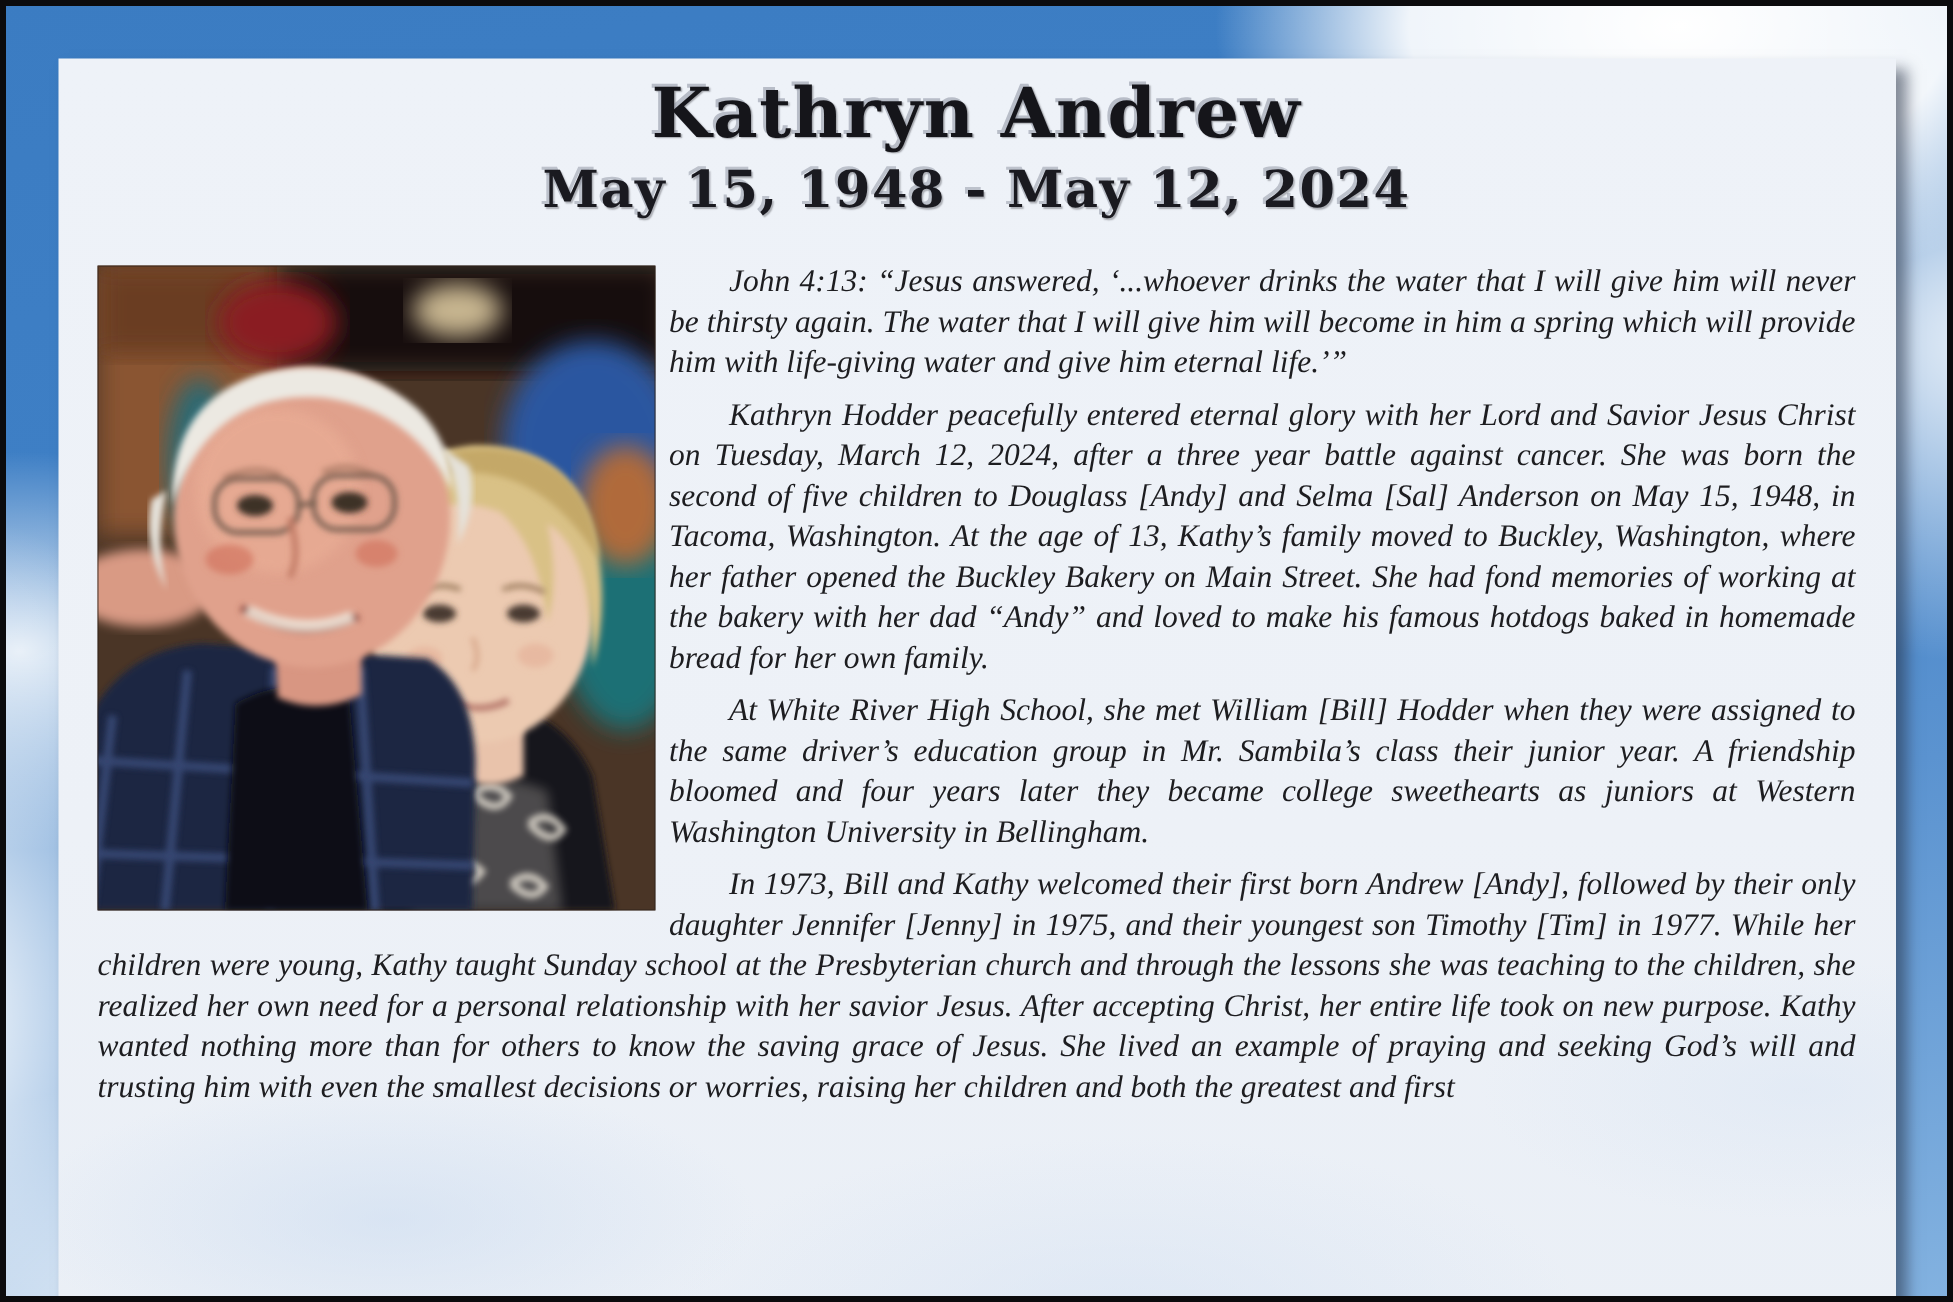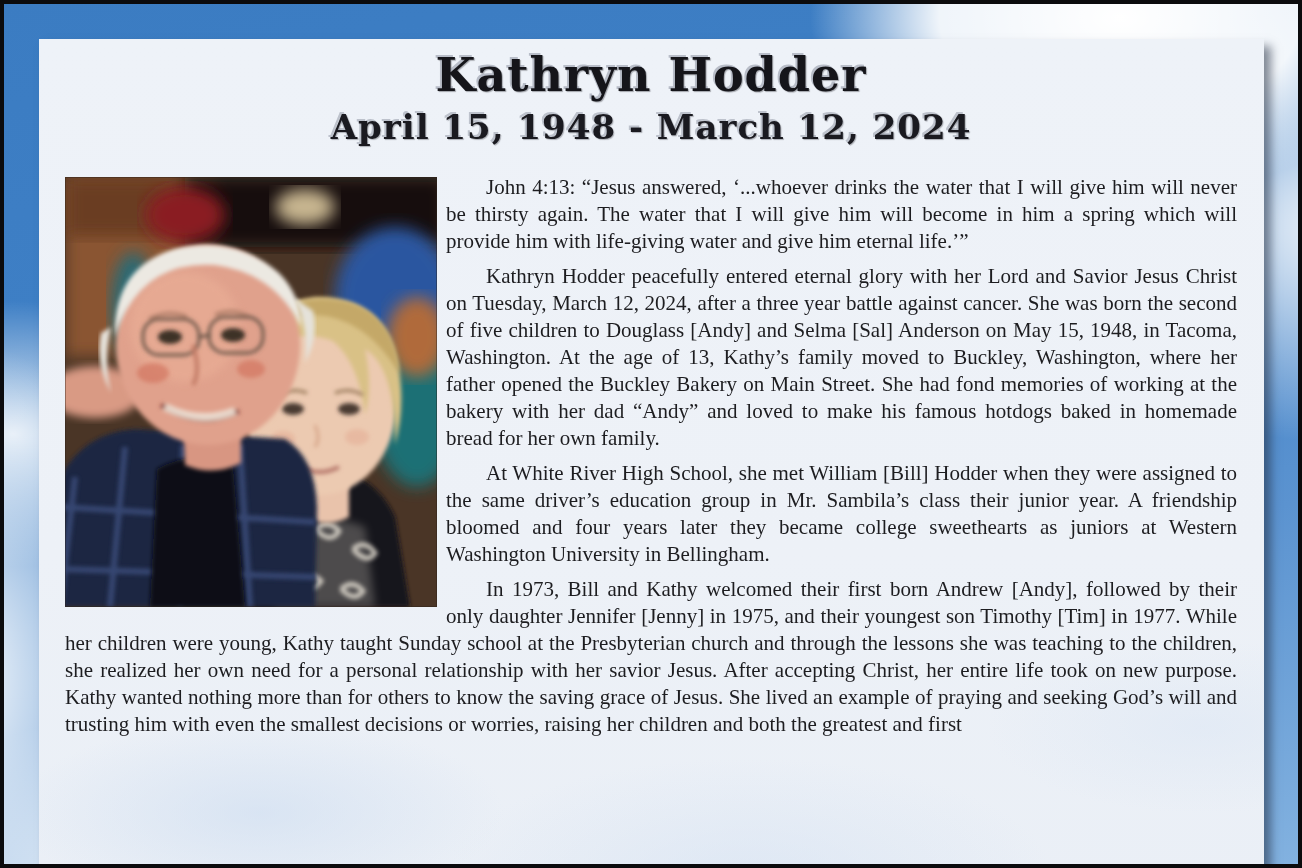--- a/index.html
+++ b/index.html
@@ -59,41 +59,42 @@
     letter-spacing: 1px;
     text-shadow: -2px -2px 0 rgba(140,146,160,.5), 1px 1px 1px rgba(20,20,25,.3);
     margin: 0 0 4px 0;
   }
   .content {
     margin-top: 24px;
     font-size: 21px;
     line-height: 27px;
     color: #1d1d20;
     text-align: justify;
+    font-style: italic;
   }
   .photo-wrap {
     float: left;
     width: 372px; height: 430px;
     margin: 3px 9px 16px 0;
     background: #3a2a22;
     overflow: hidden;
   }
   .photo-wrap svg { display: block; }
   .content p {
     margin: 0 0 8px 0;
     text-indent: 40px;
   }
   .content p.clear { clear: none; }
 </style>
 </head>
 <body>
 
 <div class="card">
-  <h1 class="title">Kathryn Hodder</h1>
-  <h2 class="dates">April 15, 1948 - March 12, 2024</h2>
+  <h1 class="title">Kathryn Andrew</h1>
+  <h2 class="dates">May 15, 1948 - May 12, 2024</h2>
 
   <div class="content">
     <div class="photo-wrap">
       <svg width="372" height="430" viewBox="0 0 372 430" xmlns="http://www.w3.org/2000/svg">
         <defs>
           <filter id="b8">
               <feGaussianBlur stdDeviation="8"></feGaussianBlur>
             </filter>
           <filter id="b4">
               <feGaussianBlur stdDeviation="4"></feGaussianBlur>

